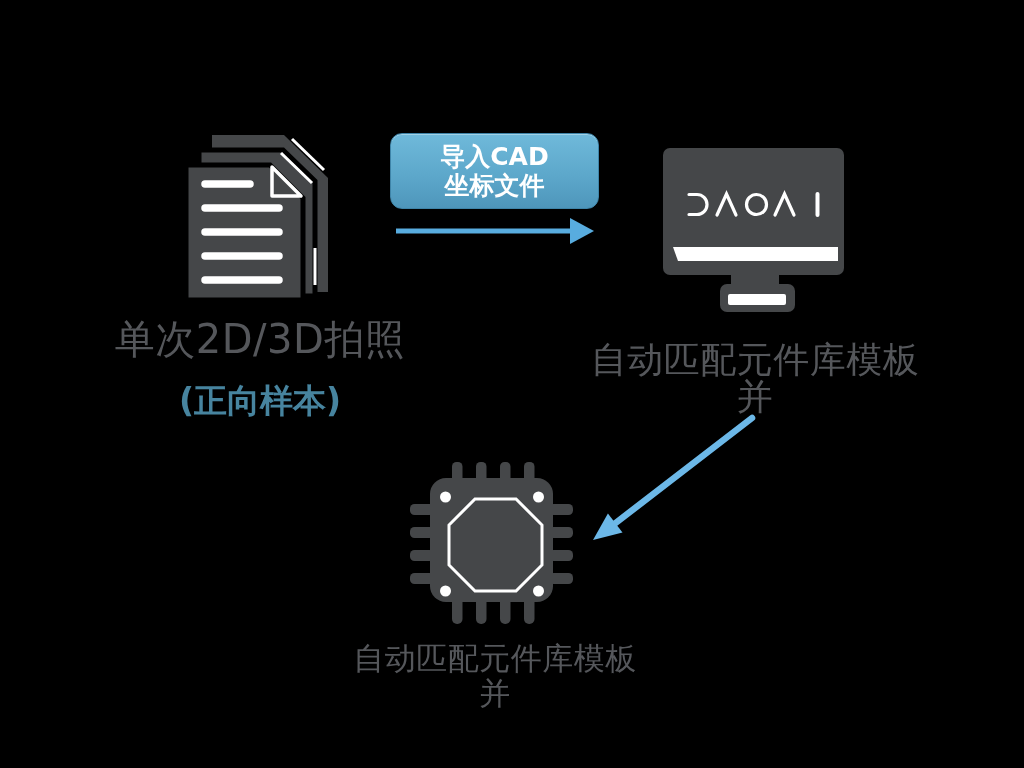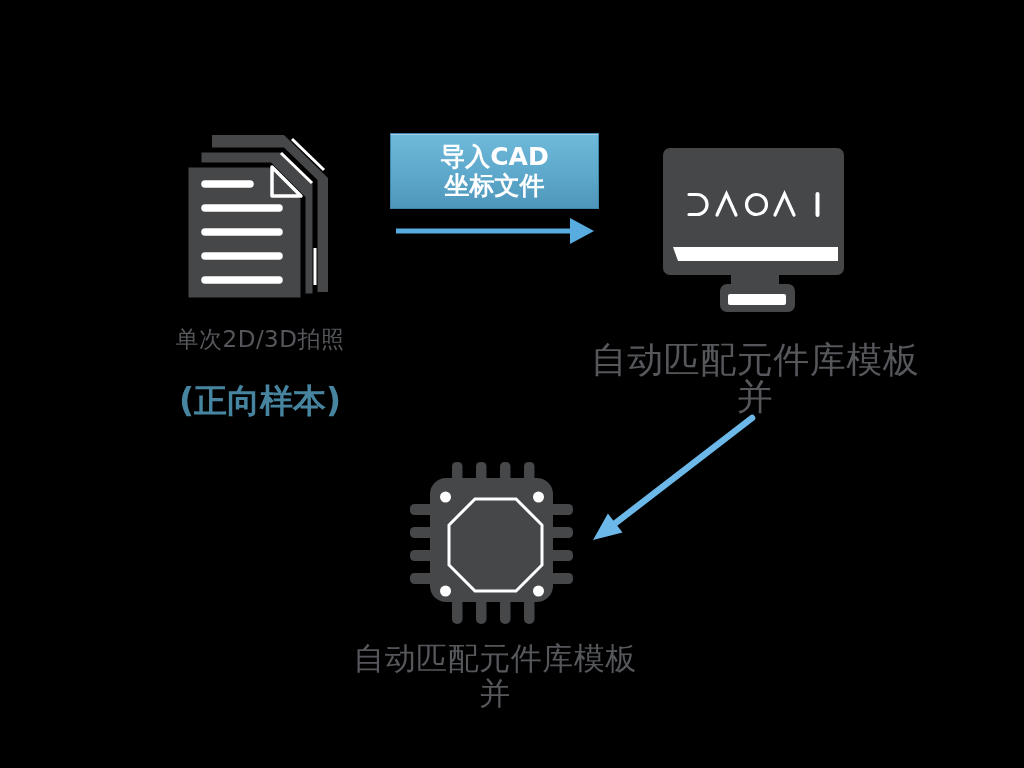--- a/index.html
+++ b/index.html
@@ -4,29 +4,29 @@
 <style>
   html,body{margin:0;padding:0;background:#000;}
   #stage{
     position:relative;width:1024px;height:768px;background:#000000;
     overflow:hidden;font-family:"DejaVu Sans","Liberation Sans",sans-serif;
   }
   .abs{position:absolute;}
   .caption{
     color:#55575B;text-align:center;font-weight:400;letter-spacing:0.5px;
   }
-  .step1-title{left:110px;top:321px;width:300px;font-size:23px;line-height:37px;}
+  .step1-title{left:110px;top:321px;width:300px;font-size:40px;line-height:37px;}
   .step1-subtitle{
     left:110px;top:358px;width:300px;font-size:33px;line-height:38px;
     color:#47849F;font-weight:700;text-align:center;position:absolute;margin-top:24px;
   }
   .step2-caption{left:588px;top:341px;width:334px;font-size:36px;line-height:37px;}
   .step3-caption{left:340px;top:641px;width:310px;font-size:31px;line-height:35px;}
   .flow-label{
-    left:390px;top:133px;width:207px;height:74px;border-radius:0;
+    left:390px;top:133px;width:207px;height:74px;border-radius:12px;
     background:linear-gradient(180deg,#6FB9DA 0%,#5DA8CB 55%,#4E96BB 100%);
     border:1px solid #3F84A8;
     box-shadow:inset 0 1px 0 rgba(255,255,255,0.35);
     color:#FFFFFF;font-weight:700;font-size:25px;line-height:29px;
     text-align:center;display:flex;flex-direction:column;justify-content:center;
   }
   svg{display:block;}
 </style>
 </head>
 <body>

